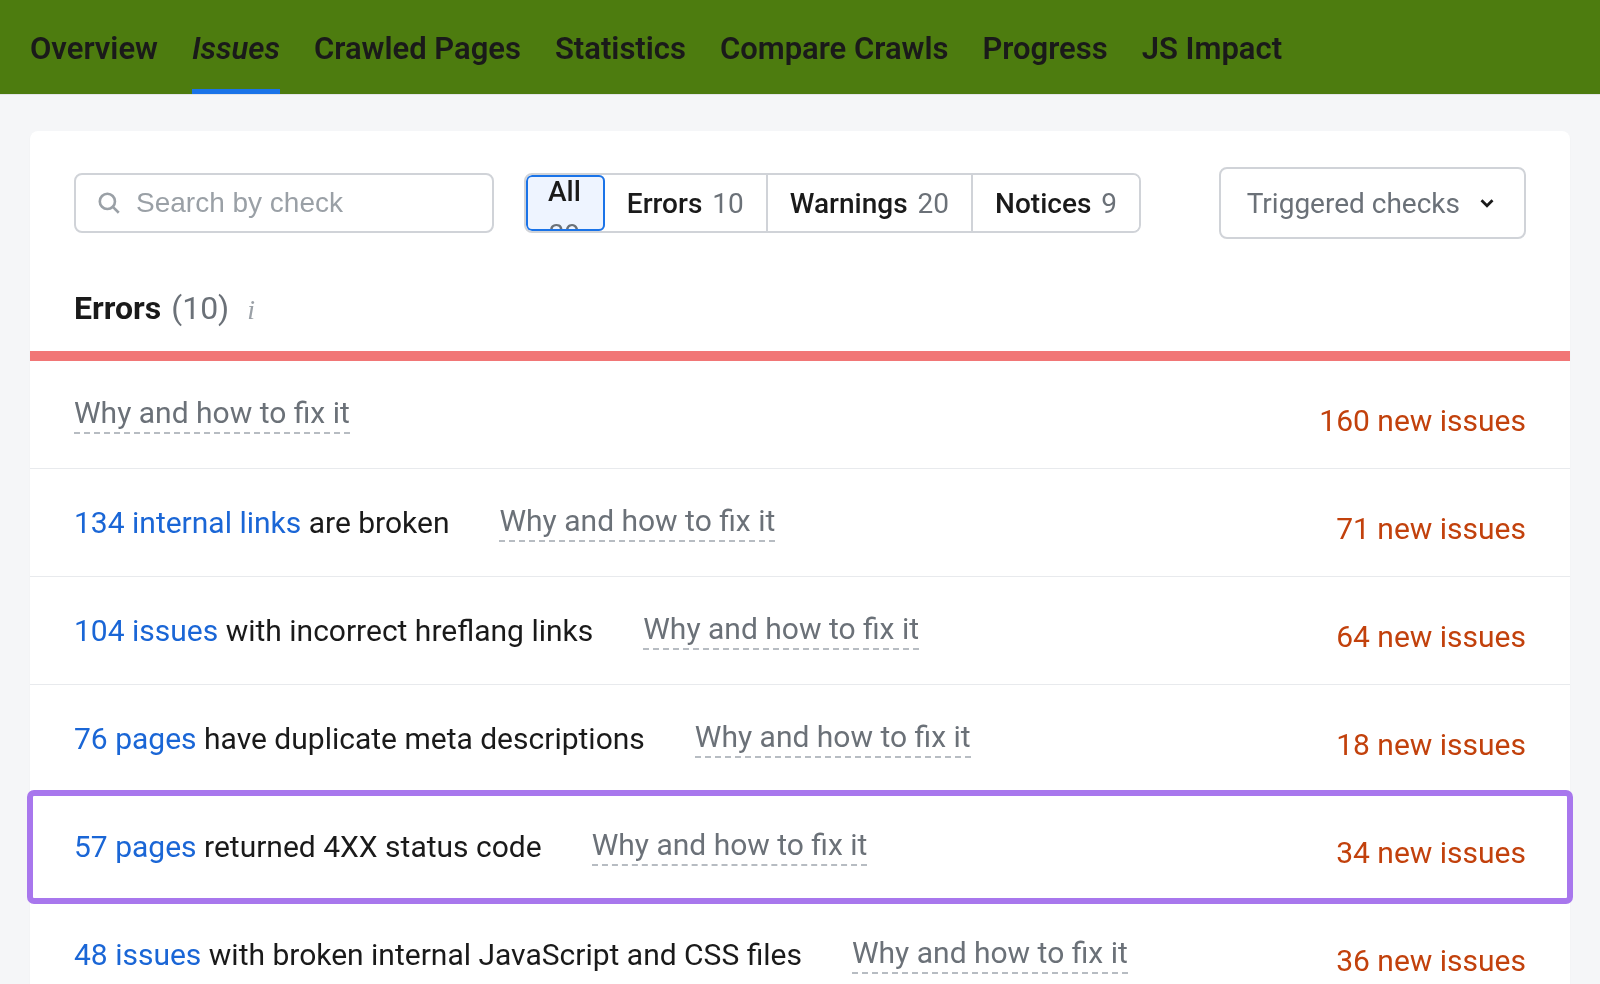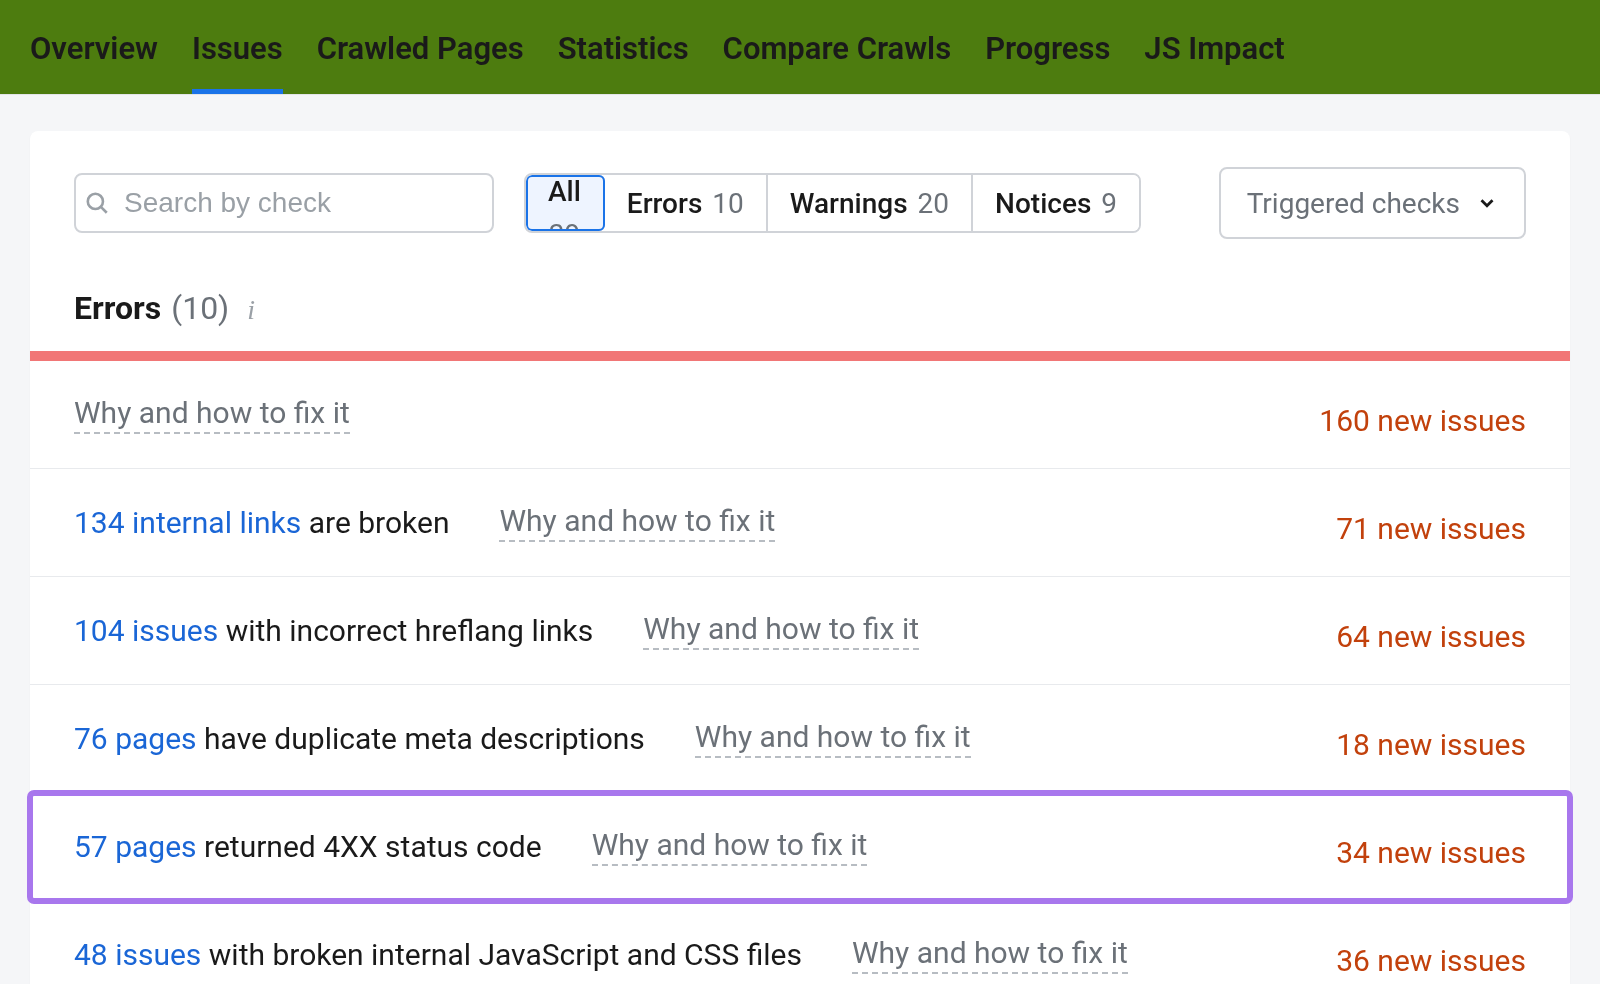--- a/index.html
+++ b/index.html
@@ -23,20 +23,21 @@
   .tab {
     padding-bottom: 22px;
     font-size: 31px;
     font-weight: 600;
     color: #1a1a1a;
     cursor: pointer;
     border-bottom: 5px solid transparent;
   }
   .tab.active {
     border-bottom-color: #1a73e8;
+    font-style: italic;
   }
 
   .card {
     margin: 36px 30px 0 30px;
     background: #fff;
     border-radius: 8px;
     box-shadow: 0 1px 2px rgba(0,0,0,0.04);
   }
 
   .filter-row {
@@ -44,21 +45,21 @@
     align-items: center;
     padding: 36px 44px 20px 44px;
     gap: 30px;
   }
 
   .search-box {
     display: flex;
     align-items: center;
     border: 2px solid #d0d3d8;
     border-radius: 8px;
-    padding: 8px 8px;
+    padding: 8px 20px;
     height: 60px;
     width: 420px;
     color: #9aa0a6;
     font-size: 28px;
     gap: 14px;
   }
   .search-box svg { flex-shrink: 0; }
   .search-input {
     border: none;
     outline: none;

